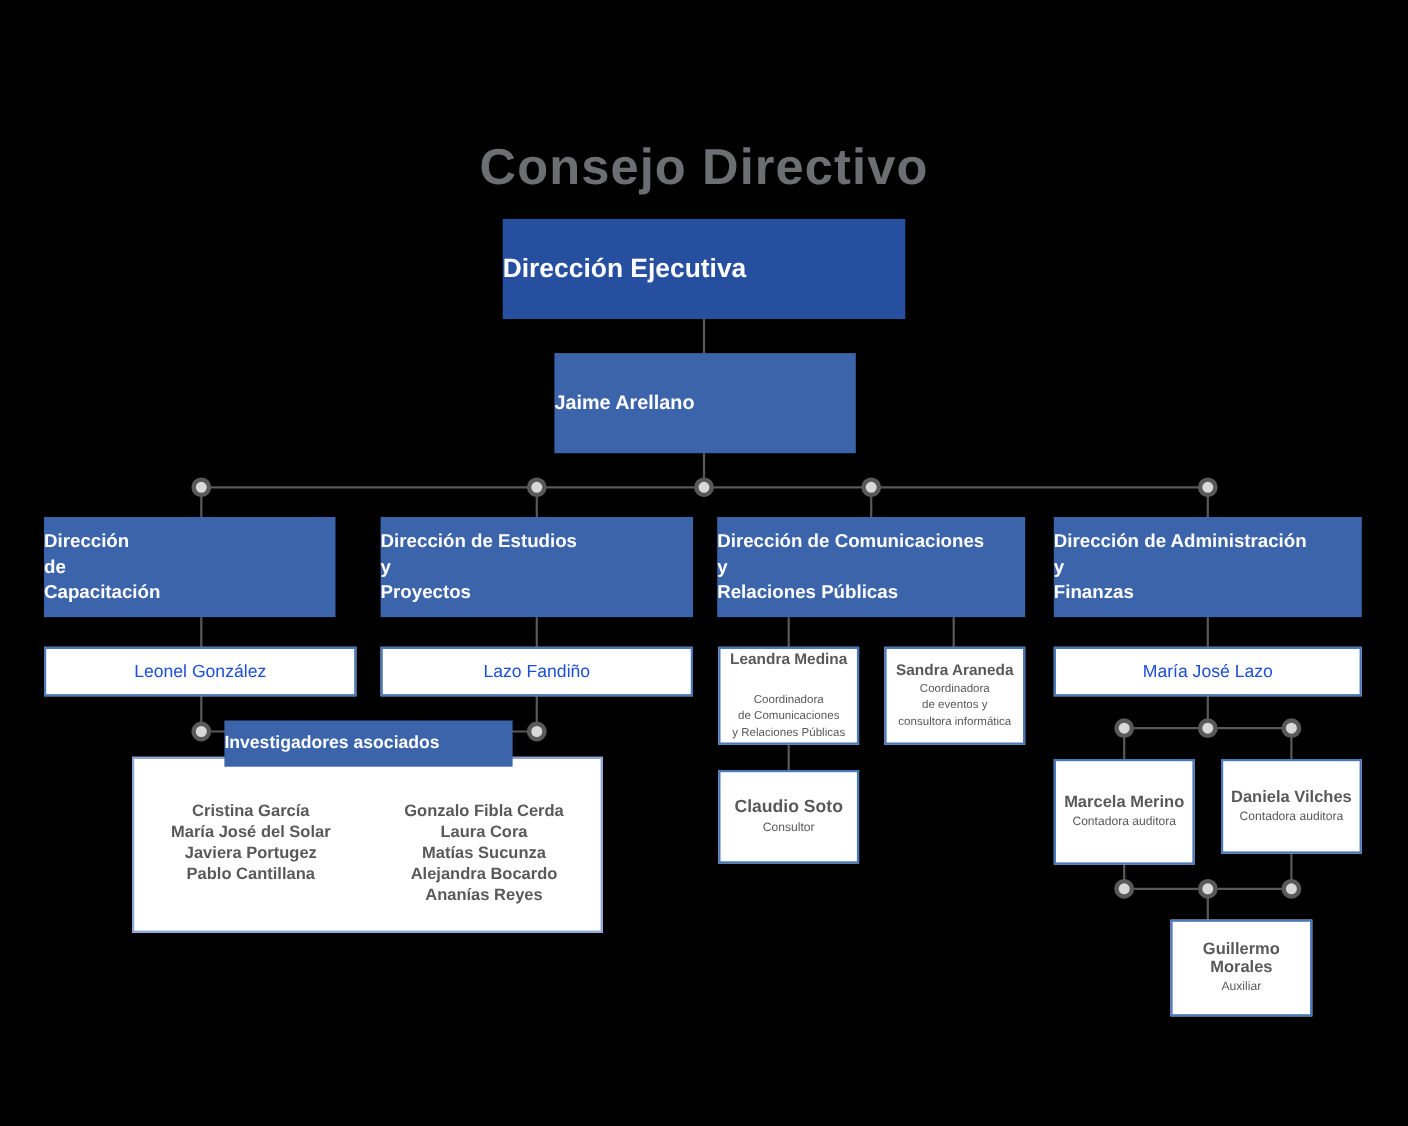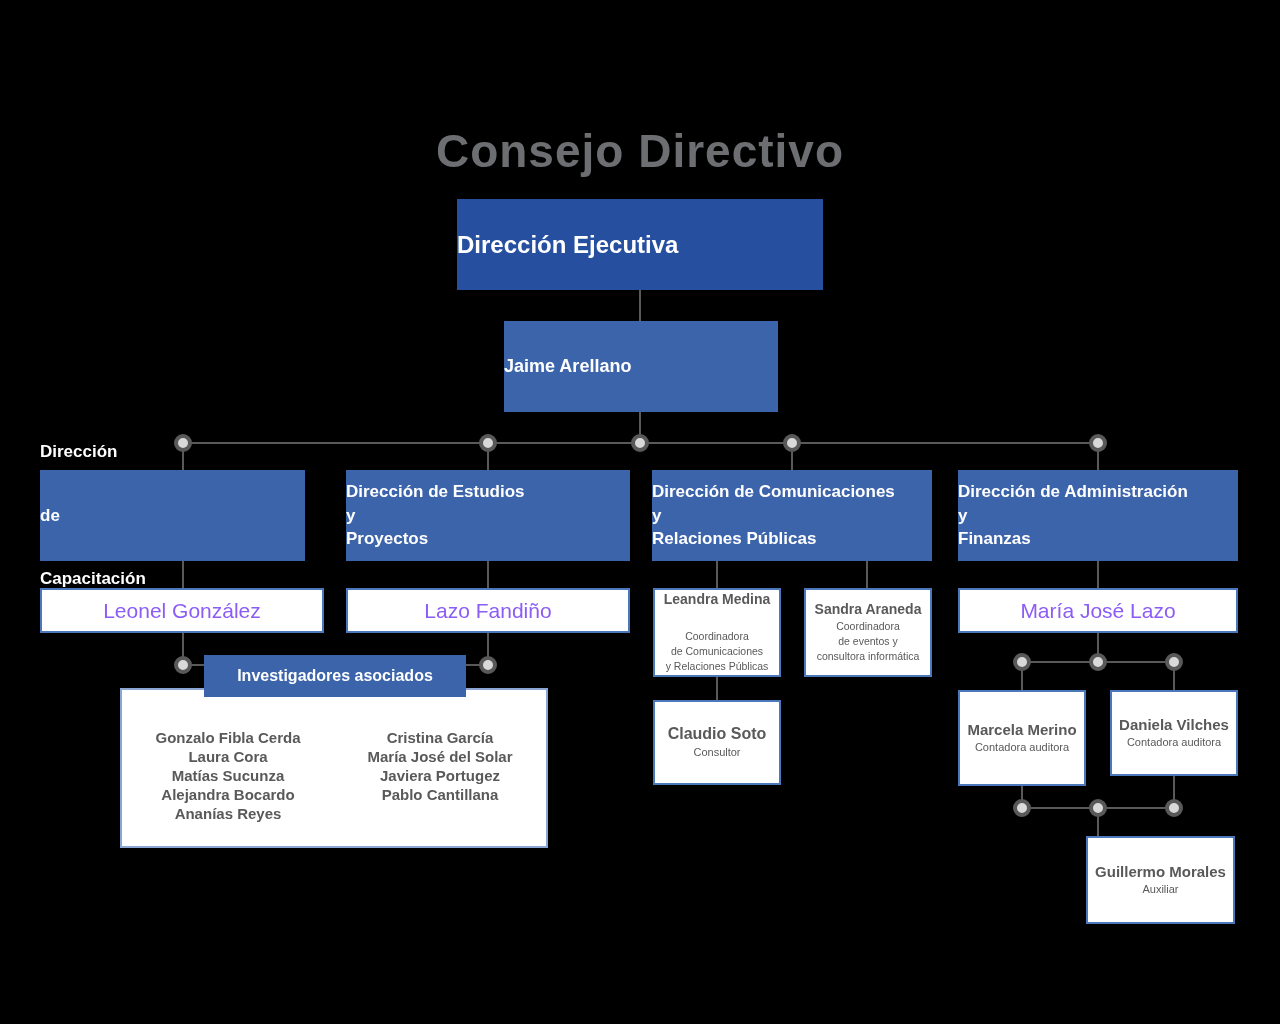--- a/index.html
+++ b/index.html
@@ -14,60 +14,60 @@
   }
   svg.connectors { position:absolute; left:0; top:0; }
   .bluebox {
     position:absolute; background:#3c64ab; color:#fff; font-weight:700;
     display:flex; flex-direction:column; align-items:flex-start; justify-content:center;
     text-align:center; box-sizing:border-box;
   }
   .root    { left:457px; top:199px; width:366px; height:91px; background:#26509f; font-size:24px; }
   .director{ left:504px; top:321px; width:274px; height:91px; font-size:18px; }
   .branch  { top:470px; height:91px; font-size:17px; line-height:1.38; }
-  .b0 { left:40px;  width:265px;gap:40px; }
+  .b0 { left:40px;  width:265px; }
   .b1 { left:346px; width:284px; }
   .b2 { left:652px; width:280px; }
   .b3 { left:958px; width:280px; }
   .strip {
     position:absolute; top:588px; height:45px; background:#fff;
-    border:2px solid #4a78bb; box-sizing:border-box; color:#8b5cf6;
-    font-size:21px; display:flex; align-items:center; justify-content:center;
+    border:2px solid #4a78bb; box-sizing:border-box; color:#1d4ed8;
+    font-size:16px; display:flex; align-items:center; justify-content:center;
   }
   .s0 { left:40px;  width:284px; }
   .s1 { left:346px; width:284px; }
   .s3 { left:958px; width:280px; }
   .card {
     position:absolute; background:#fff; border:2px solid #4a78bb;
     box-sizing:border-box; color:#595959; text-align:center;
     display:flex; flex-direction:column; align-items:center; justify-content:center;
   }
   .card .name { font-weight:700; font-size:14px; }
   .card .role { font-size:10.5px; line-height:1.4; margin-top:2px; }
   .card.big .name { font-size:16px; }
   .card.big .role { font-size:11px; }
   .leandra  { left:653px;  top:588px; width:128px; height:89px;gap:20px; }
   .sandra   { left:804px;  top:588px; width:128px; height:89px; }
   .claudio  { left:653px;  top:700px; width:128px; height:85px; }
   .marcela  { left:958px;  top:690px; width:128px; height:96px; }
   .daniela  { left:1110px; top:690px; width:128px; height:86px; }
-  .guillermo{ left:1086px; top:836px; width:149px; height:88px; }
+  .guillermo{ left:1064px; top:836px; width:129px; height:88px; }
   .inv-panel {
     position:absolute; left:120px; top:688px; width:428px; height:160px;
     background:#fff; border:2px solid #8ba6d4; box-sizing:border-box;
     display:flex; padding-top:38px;
   }
   .inv-col {
     width:50%; display:flex; flex-direction:column; align-items:center;
     color:#595959; font-weight:700; font-size:15px; line-height:19px;
   }
   .inv-header {
     position:absolute; left:204px; top:655px; width:262px; height:42px;
     background:#3c64ab; color:#fff; font-weight:700; font-size:16px;
-    display:flex; align-items:center; justify-content:center;
+    display:flex; align-items:center; 
   }
 </style>
 </head>
 <body>
 
 <div class="canvas">
 
   <svg class="connectors" width="1280" height="1024">
     <g stroke="#595959" stroke-width="2">
       <line x1="640" y1="290" x2="640" y2="321"></line>
@@ -171,32 +171,32 @@
     </span>
   </div>
 
   <div class="card big claudio">
     <span class="name">Claudio Soto</span>
     <span class="role">Consultor</span>
   </div>
 
   <div class="inv-panel">
     <div class="inv-col">
+      <span>Cristina García</span>
+      <span>María José del Solar</span>
+      <span>Javiera Portugez</span>
+      <span>Pablo Cantillana</span>
+    </div>
+    <div class="inv-col">
       <span>Gonzalo Fibla Cerda</span>
       <span>Laura Cora</span>
       <span>Matías Sucunza</span>
       <span>Alejandra Bocardo</span>
       <span>Ananías Reyes</span>
     </div>
-    <div class="inv-col">
-      <span>Cristina García</span>
-      <span>María José del Solar</span>
-      <span>Javiera Portugez</span>
-      <span>Pablo Cantillana</span>
-    </div>
   </div>
   <div class="inv-header">
     <span>Investigadores asociados</span>
   </div>
 
   <div class="card big marcela">
     <span class="name" style="font-size:15px">Marcela Merino</span>
     <span class="role">Contadora auditora</span>
   </div>
 

